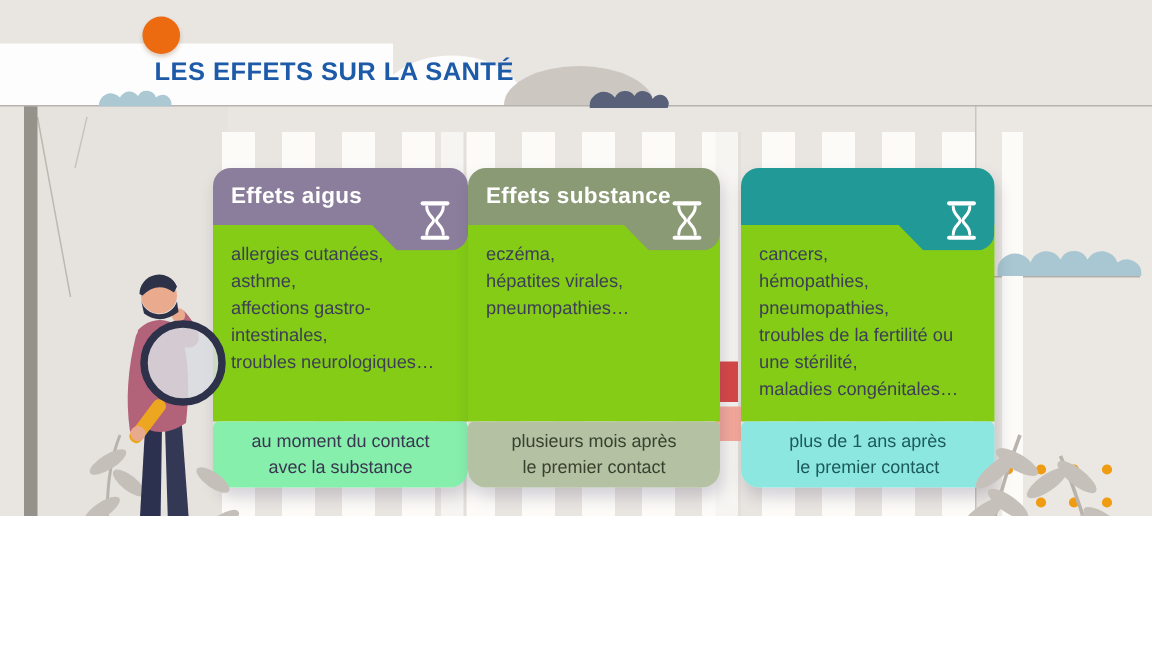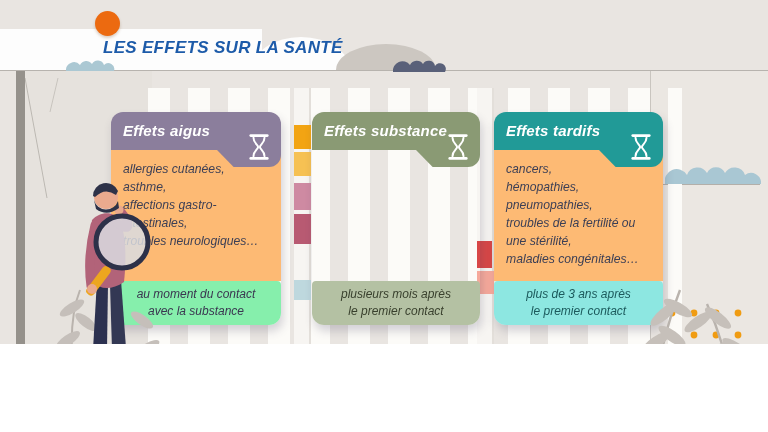--- a/index.html
+++ b/index.html
@@ -1,17 +1,17 @@
 <!DOCTYPE html>
 <html><head>
 <meta charset="utf-8">
 <style>
   html,body{margin:0;padding:0;}
   body{font-family:"Liberation Sans","DejaVu Sans",sans-serif;background:#fff;}
-  .stage{position:relative;width:768px;height:344px;overflow:hidden;background:#fff;font-style:italic;}
+  .stage{position:relative;width:768px;height:344px;overflow:hidden;background:#fff;}
   .scene-bg{position:absolute;left:0;top:0;width:768px;height:410px;background:#e9e5e1;}
   .left-wall{position:absolute;left:24px;top:70px;width:128px;height:340px;background:#e6e2dd;}
   .left-edge{position:absolute;left:16px;top:70px;width:9px;height:340px;background:#95918b;}
   .right-panel{position:absolute;left:650px;top:70px;width:118px;height:340px;background:#ebe7e2;border-left:1px solid #c9c5bf;}
   .right-shelf-line{position:absolute;left:656px;top:184px;width:104px;height:1px;background:#b3afa9;}
   .horizon-line{position:absolute;left:0;top:70px;width:768px;height:1px;background:#b7b3ae;}
 
   
   .banner-main{position:absolute;left:0;top:29px;width:262px;height:41px;background:#fdfdfd;}
   .banner-bump1{position:absolute;left:252px;top:37px;width:98px;height:33px;background:#fdfdfd;border-radius:49px 49px 0 0/33px 33px 0 0;}
@@ -35,32 +35,32 @@
   .mk-red{top:153px;height:27px;background:#d84747;width:15px;}
   .mk-salmon{top:183px;height:23px;background:#f6a99b;}
 
   
   .ground{position:absolute;left:0;top:384px;width:768px;height:26px;background:#e9e8ea;border-bottom:1px solid #d8d6d9;}
   .bottom-white{position:absolute;left:0;top:410px;width:768px;height:22px;background:#fff;}
   .bushes{position:absolute;}
 
   
   .card{position:absolute;top:112px;height:213px;box-shadow:2px 6px 10px rgba(70,65,95,.22);border-radius:12px;}
-  .card1{left:111px;width:170px;}
+  .card1{left:142px;width:170px;}
   .card2{left:312px;width:168px;}
   .card3{left:494px;width:169px;}
   .card-header{position:absolute;left:0;top:0;right:0;height:38px;border-radius:12px 12px 0 0;}
   .card-tab{position:absolute;top:38px;right:0;width:64px;height:17px;border-radius:0 0 12px 4px;
     clip-path:polygon(0 0,100% 0,100% 100%,26% 100%);z-index:3;}
   .c1 .card-header,.c1 .card-tab{background:#8b7e9c;}
   .c2 .card-header,.c2 .card-tab{background:#8a9a74;}
   .c3 .card-header,.c3 .card-tab{background:#219a97;}
   .card-title{position:absolute;left:12px;top:10px;font-size:15px;font-weight:bold;color:#fff;letter-spacing:.2px;z-index:4;}
   .hourglass{position:absolute;right:11px;top:21px;width:22px;height:28px;z-index:5;}
-  .card-body{position:absolute;left:0;top:38px;right:0;bottom:44px;background:#fdba74;z-index:1;}
+  .card-body{position:absolute;left:0;top:38px;right:0;bottom:44px;background:#84cc16;z-index:1;}
   .card-body-text{padding:11px 11px 0 12px;font-size:12.2px;line-height:1.47;color:#3c3f55;white-space:pre-line;}
   .card-footer{position:absolute;left:0;bottom:0;right:0;height:44px;border-radius:4px 4px 12px 12px;
     display:flex;align-items:center;justify-content:center;text-align:center;z-index:2;}
   .card-footer-text{font-size:12px;line-height:1.4;white-space:pre-line;}
   .c1 .card-footer{background:#86efac;} .c1 .card-footer-text{color:#3a3650;}
   .c2 .card-footer{background:#b4c1a3;justify-content:center;} .c2 .card-footer-text{color:#39402d;}
   .c3 .card-footer{background:#8de7e1;} .c3 .card-footer-text{color:#1c5a5c;}
 
   .abs{position:absolute;}
 </style>
@@ -148,47 +148,51 @@
     <div class="card-header"></div>
     <div class="card-tab"></div>
     <div class="card-title">Effets substance</div>
     <svg class="hourglass" viewBox="0 0 24 30">
       <g stroke="#fff" stroke-linecap="round" fill="none">
         <line x1="3" y1="2.5" x2="21" y2="2.5" stroke-width="3"></line>
         <line x1="3" y1="27.5" x2="21" y2="27.5" stroke-width="3"></line>
         <path d="M6 5 C6 11 11 12.5 11 15 C11 17.5 6 19 6 25 M18 5 C18 11 13 12.5 13 15 C13 17.5 18 19 18 25" stroke-width="2.2"></path>
       </g>
     </svg>
+    <div class="card-body">
+      <div class="card-body-text">eczéma,
+hépatites virales,
+pneumopathies…</div>
+    </div>
     <div class="card-footer">
       <div class="card-footer-text">plusieurs mois après
 le premier contact</div>
     </div>
   </div>
 
   <div class="card card3 c3" style="z-index:7">
     <div class="card-header"></div>
     <div class="card-tab"></div>
-    <div class="card-title">Effets tardifs</div>
     <svg class="hourglass" viewBox="0 0 24 30">
       <g stroke="#fff" stroke-linecap="round" fill="none">
         <line x1="3" y1="2.5" x2="21" y2="2.5" stroke-width="3"></line>
         <line x1="3" y1="27.5" x2="21" y2="27.5" stroke-width="3"></line>
         <path d="M6 5 C6 11 11 12.5 11 15 C11 17.5 6 19 6 25 M18 5 C18 11 13 12.5 13 15 C13 17.5 18 19 18 25" stroke-width="2.2"></path>
       </g>
     </svg>
     <div class="card-body">
       <div class="card-body-text">cancers,
 hémopathies,
 pneumopathies,
 troubles de la fertilité ou
 une stérilité,
 maladies congénitales…</div>
     </div>
     <div class="card-footer">
-      <div class="card-footer-text">plus de 3 ans après
+      <div class="card-footer-text">plus de 1 ans après
 le premier contact</div>
     </div>
   </div>
 
   <svg class="abs" style="left:612px;top:262px;z-index:8" width="156" height="150">
     <g fill="#f09c12">
       <circle cx="60" cy="51" r="3.4"></circle>
         <circle cx="82" cy="51" r="3.4"></circle>
         <circle cx="104" cy="51" r="3.4"></circle>
         <circle cx="126" cy="51" r="3.4"></circle>

